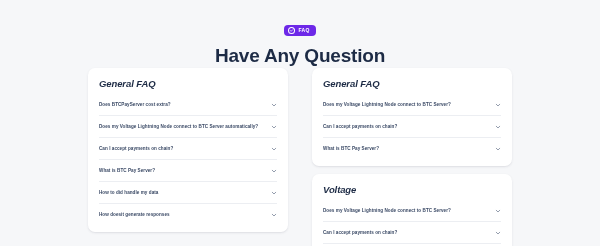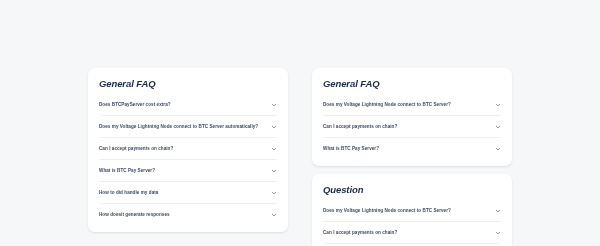--- a/index.html
+++ b/index.html
@@ -137,20 +137,32 @@
     justify-content: center;
     color: #5a6780;
   }
   .chevron svg { display: block; }
 </style>
 </head>
 <body>
 
 <div class="page">
 
+  <div class="header">
+    <div class="badge">
+      <span class="badge-icon">
+        <svg width="5" height="5" viewBox="0 0 12 12" aria-hidden="true">
+          <circle cx="6" cy="6" r="6" fill="#6d28e8"></circle>
+          <path d="M3.2 6.1 L5.1 8 L8.8 4.2" stroke="#ffffff" stroke-width="1.8" fill="none" stroke-linecap="round" stroke-linejoin="round"></path>
+        </svg>
+      </span>
+      <span class="badge-label">FAQ</span>
+    </div>
+    <h1 class="page-title">Have Any Question</h1>
+  </div>
 
   <div class="columns">
 
     <div class="col-left">
 
       <div class="card">
         <div class="card-title">General FAQ</div>
         <div class="faq-list">
 
           <div class="faq-item">
@@ -242,21 +254,21 @@
               <svg width="6" height="6" viewBox="0 0 12 12" aria-hidden="true">
                 <path d="M2.5 4.5 L6 8 L9.5 4.5" stroke="currentColor" stroke-width="1.3" fill="none" stroke-linecap="round" stroke-linejoin="round"></path>
               </svg>
             </span>
           </div>
 
         </div>
       </div>
 
       <div class="card">
-        <div class="card-title">Question</div>
+        <div class="card-title">Voltage</div>
         <div class="faq-list">
 
           <div class="faq-item">
             <span class="faq-question">Does my Voltage Lightning Node connect to BTC Server?</span>
             <span class="chevron">
               <svg width="6" height="6" viewBox="0 0 12 12" aria-hidden="true">
                 <path d="M2.5 4.5 L6 8 L9.5 4.5" stroke="currentColor" stroke-width="1.3" fill="none" stroke-linecap="round" stroke-linejoin="round"></path>
               </svg>
             </span>
           </div>

